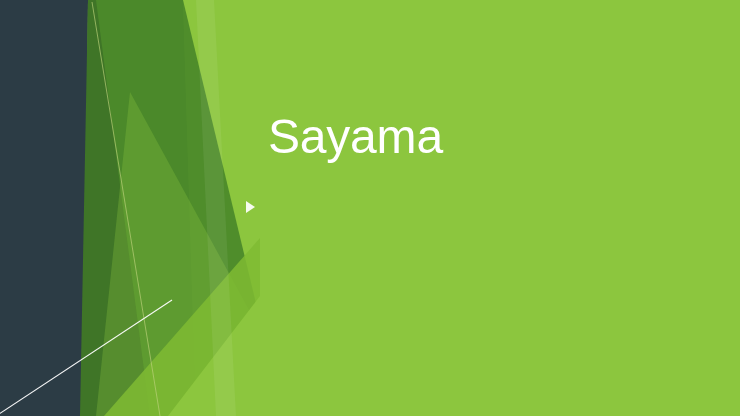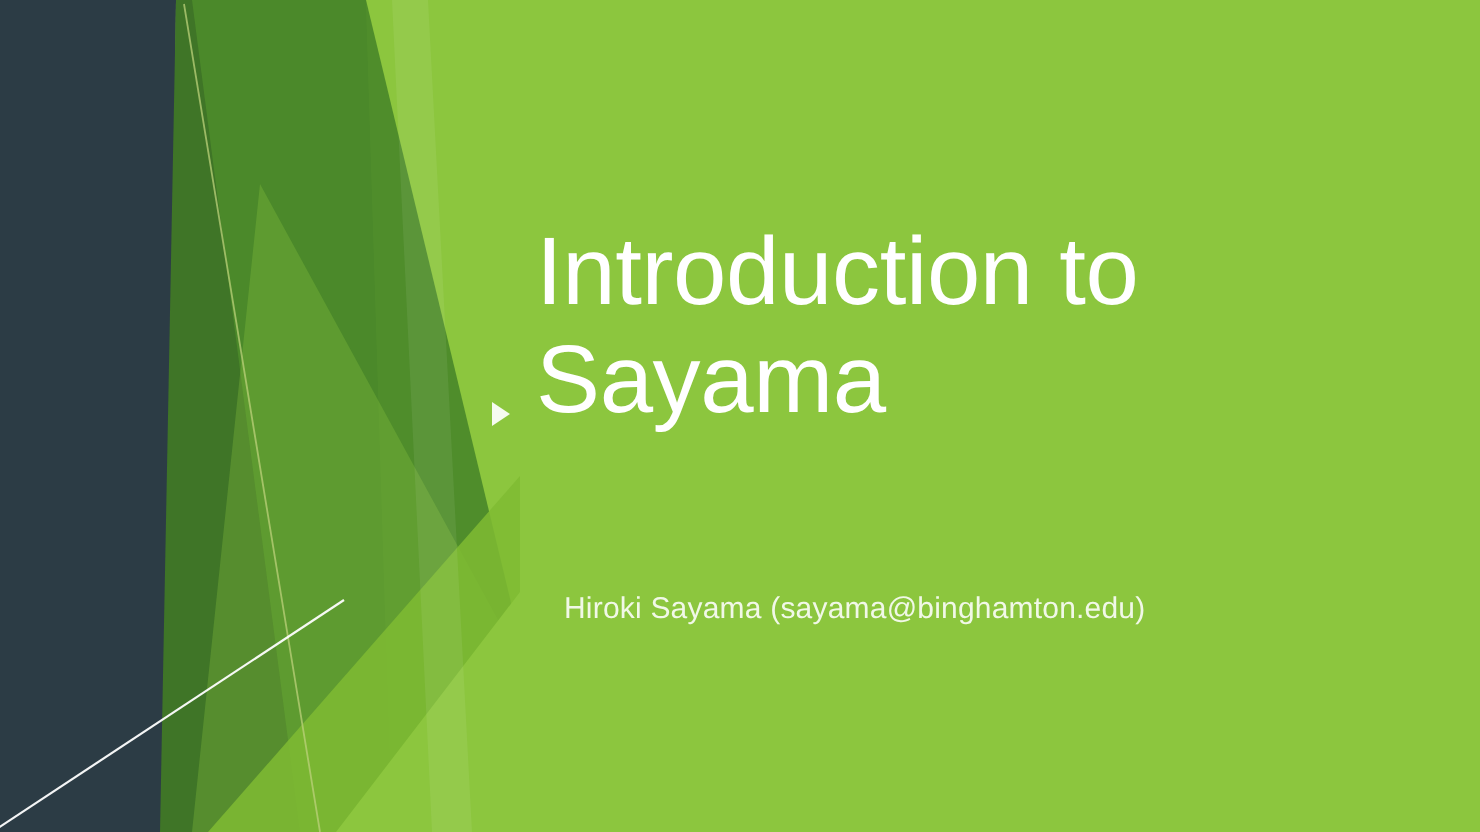--- a/index.html
+++ b/index.html
@@ -92,19 +92,17 @@
       <polygon points="196,0 214,0 236,416 216,416" fill="#FFFFFF" opacity="0.07"></polygon>
 
       <line x1="92" y1="2" x2="160" y2="416" stroke="#BCD17A" stroke-width="0.9" opacity="0.75"></line>
 
       <line x1="-4" y1="416" x2="172" y2="300" stroke="#FFFFFF" stroke-width="1.1" opacity="0.95"></line>
     </svg>
   </div>
 
   <div id="title-block">
     <div id="bullet-marker"></div>
-    <div class="title-line">Introduction to</div>
     <div class="title-line">Sayama</div>
   </div>
 
-  <div id="subtitle">Hiroki Sayama (sayama@binghamton.edu)</div>
 
 </div>
 
 </body></html>

